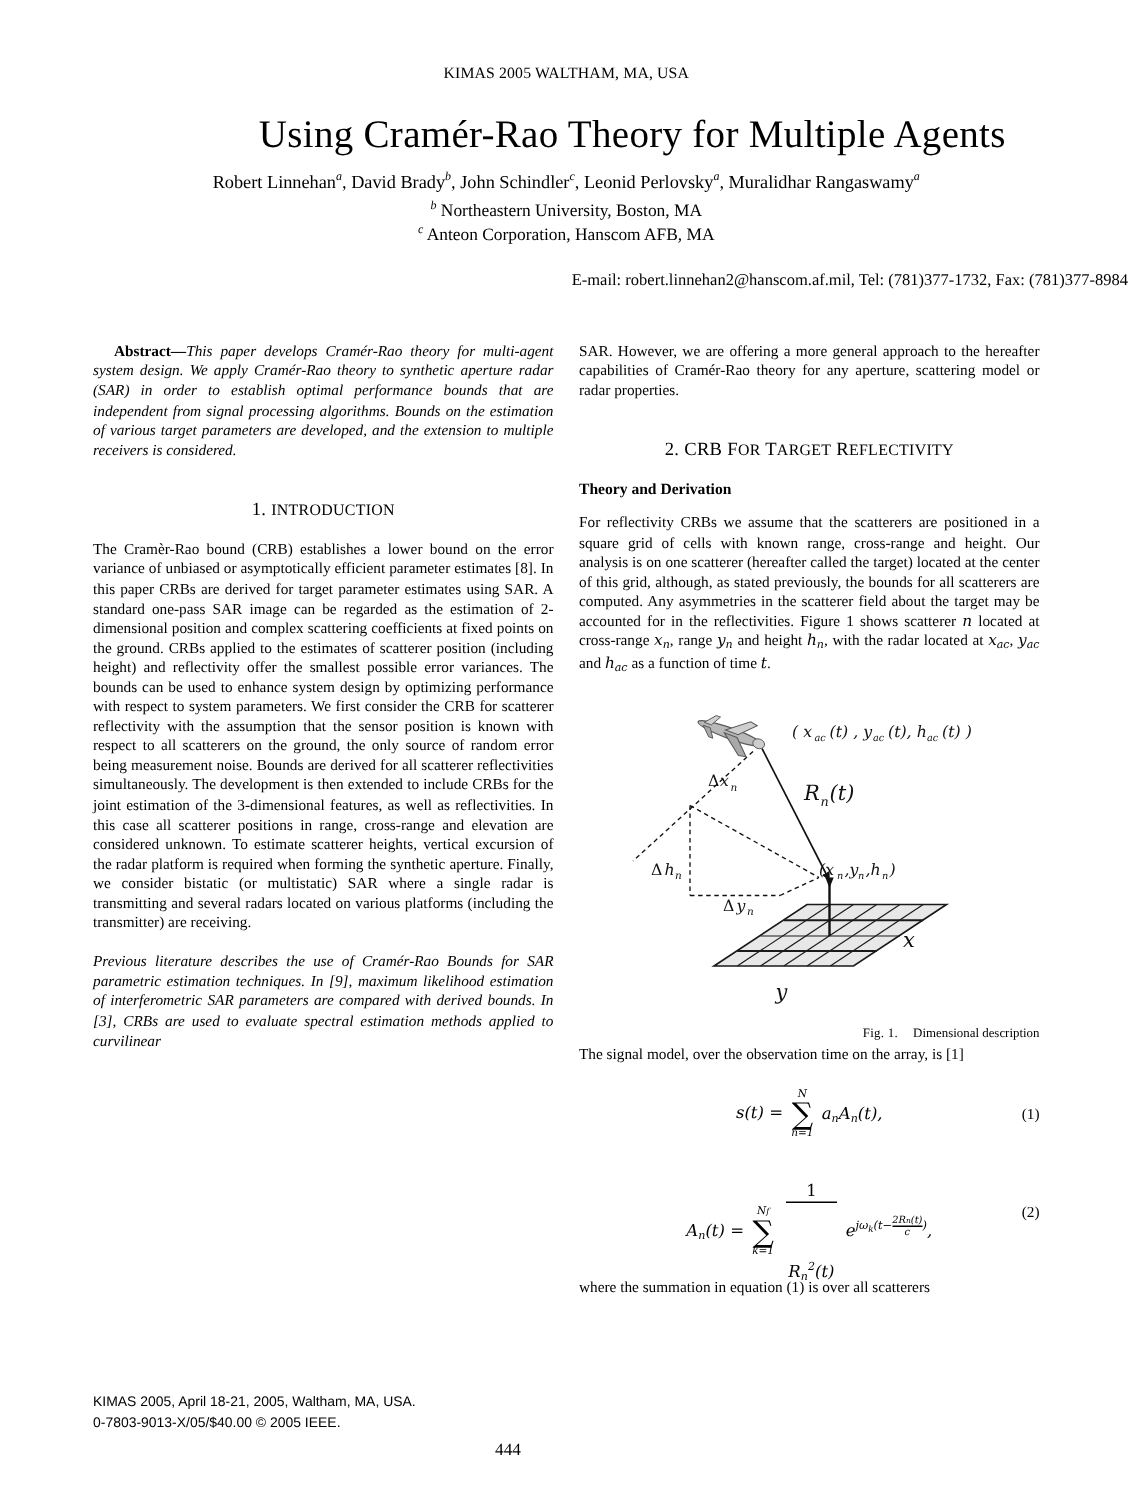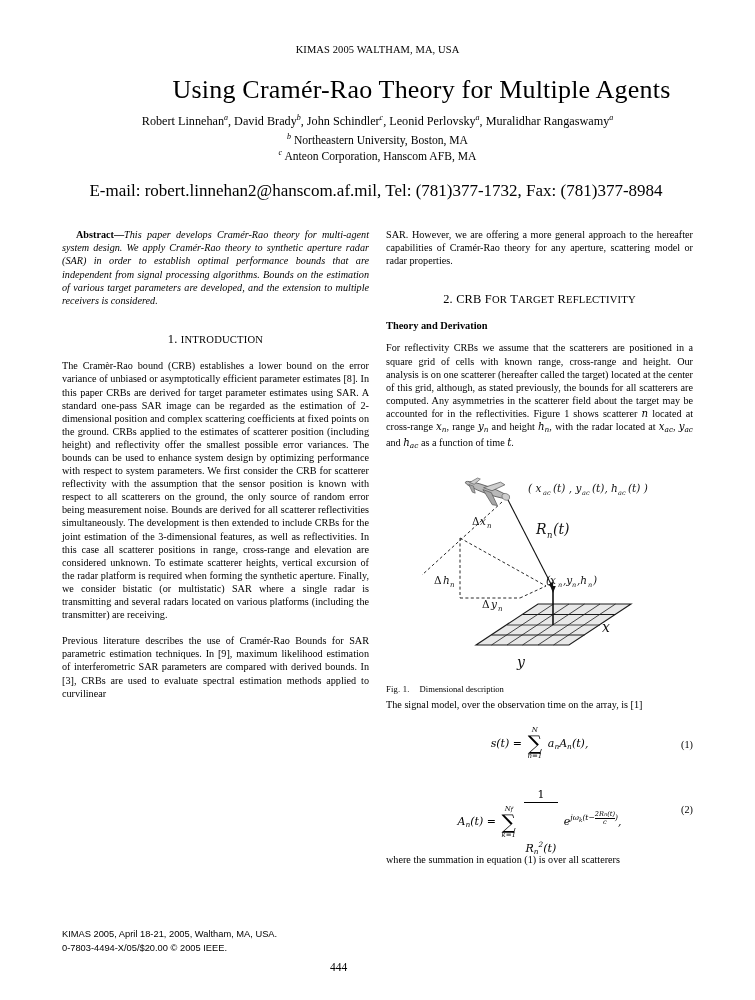--- a/index.html
+++ b/index.html
@@ -66,22 +66,22 @@
     font-size: 8px;
     font-style: italic;
     vertical-align: super;
     line-height: 0;
   }
   .email-line {
     position: absolute;
     top: 181px;
     left: 0;
     width: 752px;
-    text-align: center;
-    font-size: 17px;
+    text-align: right;
+    font-size: 11px;
   }
   
   .col {
     position: absolute;
     top: 228px;
     width: 307px;
     font-size: 10.2px;
     line-height: 13.1px;
     text-align: justify;
   }
@@ -110,21 +110,21 @@
     letter-spacing: 0.2px;
   }
   .sec-head .sc { font-size: 10.6px; }
   .sub-head {
     font-weight: bold;
     font-size: 10.4px;
     margin: 0 0 9px 0;
     text-align: left;
   }
   .para { margin-bottom: 0; }
-  .para + .para { margin-top: 13.1px; }
+  .para + .para { margin-top: 13.1px; font-style: italic; }
   .indent { text-indent: 13px; }
 
   
   .m { font-family: "DejaVu Serif", serif; font-style: italic; }
   .msub { font-size: 7.4px; vertical-align: -2px; font-style: italic; }
 
   
   .figure {
     position: relative;
     width: 307px;
@@ -133,21 +133,21 @@
   }
   .fig-canvas {
     position: absolute;
     left: 0; top: 0;
   }
   .fig-caption {
     position: absolute;
     bottom: 2px;
     left: 0;
     width: 307px;
-    text-align: left;
+    text-align: right;
     font-size: 8.6px;
   }
   .fig-caption .lbl { letter-spacing: 0.2px; }
   .fig-caption .cap { padding-left: 10px; }
 
   
   .eqblock {
     position: relative;
     width: 307px;
     margin: 16px 0 0 0;
@@ -372,17 +372,17 @@
       </div>
       <div class="eq-num" style="top:14px;">(2)</div>
     </div>
 
     <p class="para" style="margin-top:18px;">where the summation in equation (1) is over all scatterers</p>
 
   </div>
 
   <div class="footer">
     <div>KIMAS 2005, April 18-21, 2005, Waltham, MA, USA.</div>
-    <div>0-7803-4494-X/05/$20.00 © 2005 IEEE.</div>
+    <div>0-7803-9013-X/05/$40.00 © 2005 IEEE.</div>
   </div>
   <div class="page-number">444</div>
 
 </div>
 
 </body></html>

